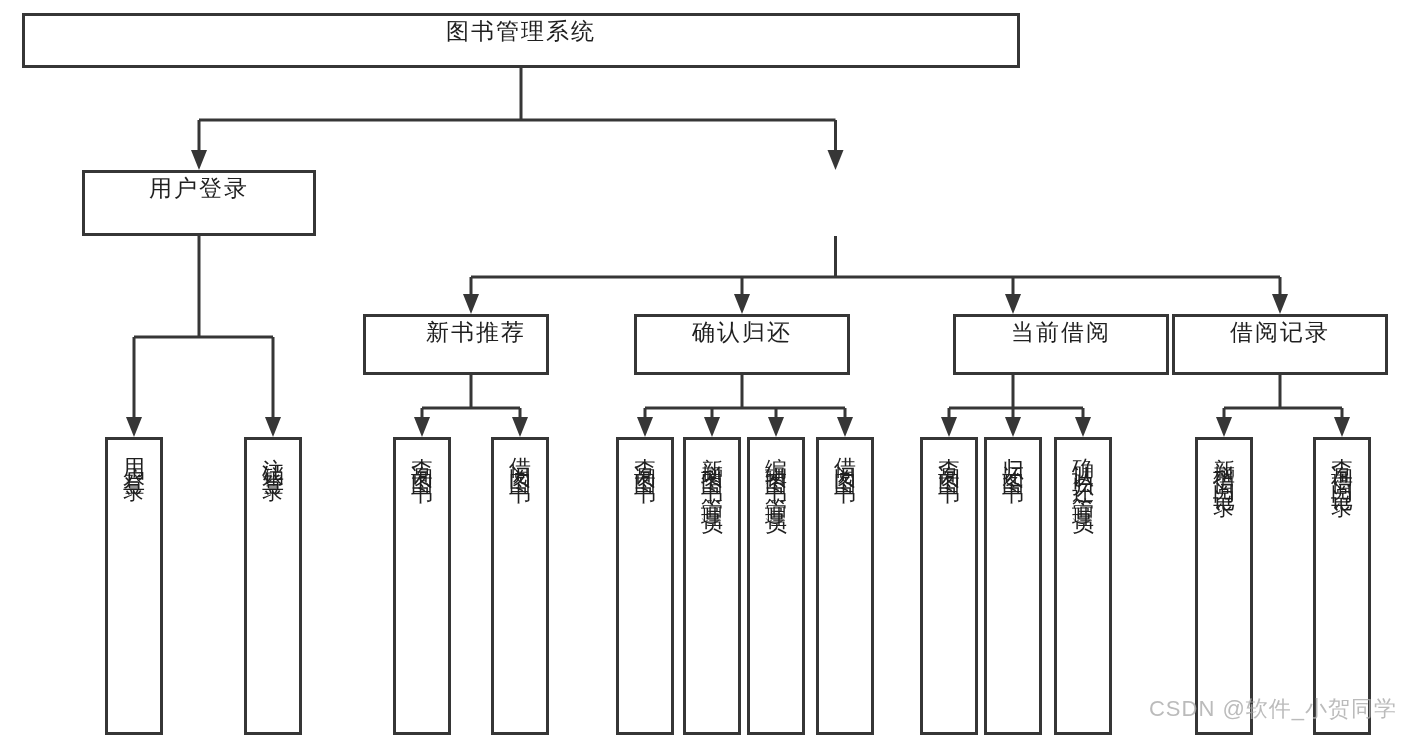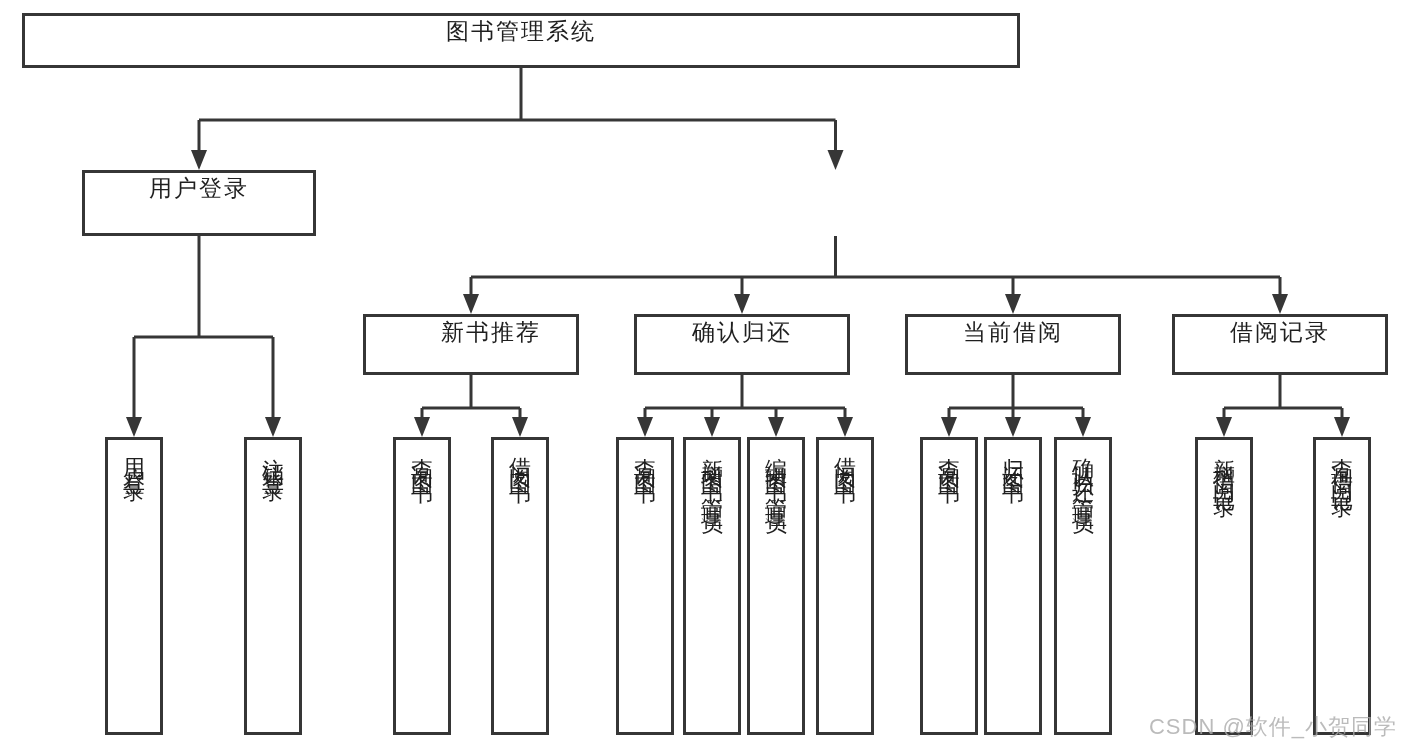--- a/index.html
+++ b/index.html
@@ -46,42 +46,42 @@
     text-orientation: mixed;
     font-size: 22px;
     letter-spacing: 8px;
     line-height: 1;
     white-space: nowrap;
   }
   
   .n-root            { left: 22px;   top: 13px;  width: 998px; height: 55px; }
   .n-user-login      { left: 82px;   top: 170px; width: 234px; height: 66px; }
   .n-book-mgmt       { left: 716px;  top: 170px; width: 239px; height: 66px; }
-  .n-new-book-rec    { left: 363px;  top: 314px; width: 216px; height: 61px; padding-left: 40px; }
+  .n-new-book-rec    { left: 363px;  top: 314px; width: 186px; height: 61px; padding-left: 40px; }
   .n-book-borrow     { left: 634px;  top: 314px; width: 216px; height: 61px; }
-  .n-current-borrow  { left: 905px;  top: 314px; width: 216px; height: 61px; }
+  .n-current-borrow  { left: 953px;  top: 314px; width: 216px; height: 61px; }
   .n-borrow-records  { left: 1172px; top: 314px; width: 216px; height: 61px; }
   
   .l-login        { left: 105px; }
   .l-logout       { left: 244px; }
   .l-nbr-query    { left: 393px; }
   .l-nbr-borrow   { left: 491px; }
   .l-bb-query     { left: 616px; }
   .l-bb-add       { left: 683px; }
   .l-bb-edit      { left: 747px; }
   .l-bb-borrow    { left: 816px; }
   .l-cb-query     { left: 920px; }
   .l-cb-return    { left: 984px; }
   .l-cb-confirm   { left: 1054px; }
   .l-br-add       { left: 1195px; }
   .l-br-query     { left: 1313px; }
   .watermark {
     position: absolute;
     right: 8px;
-    bottom: 5px;
+    bottom: 23px;
     font-size: 22px;
     letter-spacing: 1px;
     color: #ababab;
     opacity: 0.8;
     white-space: nowrap;
     margin-top: 27px;
   }
 </style>
 </head>
 <body>

